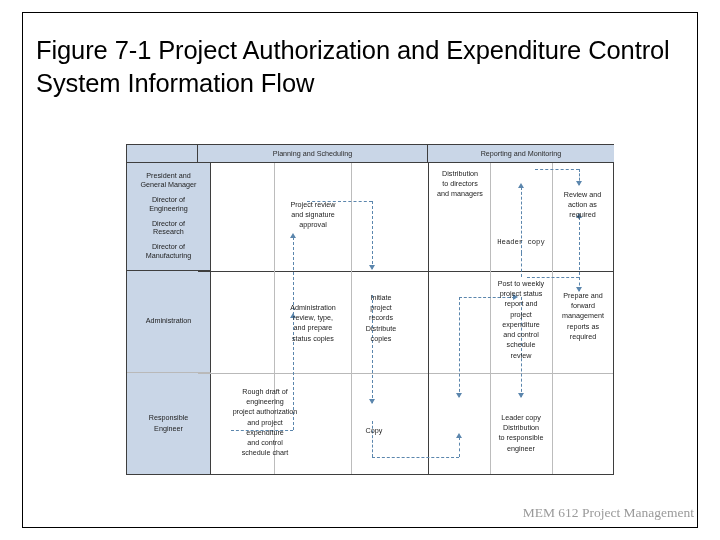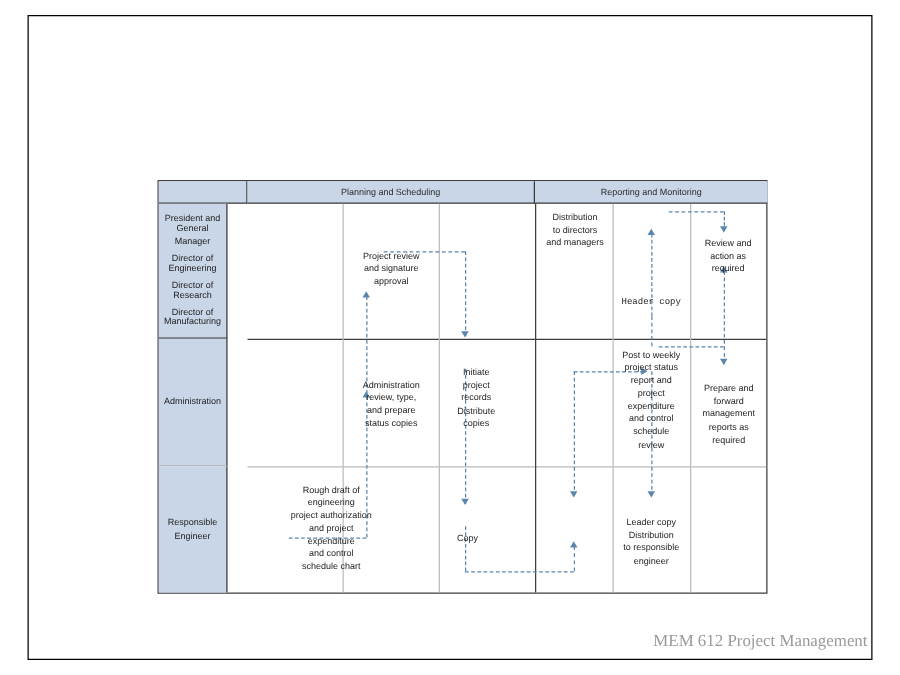--- a/index.html
+++ b/index.html
@@ -50,21 +50,21 @@
     display:flex;align-items:center;justify-content:center;
     font-size:7.2px;color:#2b2b2b;
     border-bottom:1px solid #3e3e3e;
     white-space:nowrap;
   }
   .hdr-corner{left:0;width:71px;border-right:1px solid #3e3e3e;}
   .hdr-plan{left:71px;width:230px;border-right:1px solid #3e3e3e;}
   .hdr-rep{left:301px;width:186px;}
 
   .lane{
-    position:absolute;left:0;width:55px;
+    position:absolute;left:0;width:84px;
     background:#c9d6e7;
     box-sizing:border-box;
     border-right:1px solid #3e3e3e;
     display:flex;flex-direction:column;
     align-items:center;justify-content:center;
     font-size:7.2px;color:#1d1d1d;text-align:center;line-height:1.45;
   }
   .lane span{display:block;}
   .lane-1{top:18px;height:108px;border-bottom:1px solid #3e3e3e;justify-content:space-evenly;padding:4px 0;}
   .lane-2{top:126px;height:102px;border-bottom:1px solid #b9b9b9;}
@@ -115,20 +115,21 @@
     border-left:5px solid #5b86ad;
   }
 </style>
 </head>
 <body>
 
 <div id="slide">
 
   <div id="slide-frame"></div>
 
+  <div id="title">Figure 7-1 Project Authorization and Expenditure Control System Information Flow</div>
 
   <div id="diagram">
 
     <div class="hdr-row">
       <div class="hdr-cell hdr-corner"></div>
       <div class="hdr-cell hdr-rep">Reporting and Monitoring</div>
       <div class="hdr-cell hdr-plan">Planning and Scheduling</div>
     </div>
 
     <div class="lane lane-1">
@@ -242,21 +243,21 @@
       <span>Post to weekly</span>
       <span>project status</span>
       <span>report and</span>
       <span>project</span>
       <span>expenditure</span>
       <span>and control</span>
       <span>schedule</span>
       <span>review</span>
     </div>
 
-    <div class="node" style="left:428px;top:146px;width:56px;margin-top:15px;">
+    <div class="node" style="left:428px;top:146px;width:56px;">
       <span>Prepare and</span>
       <span>forward</span>
       <span>management</span>
       <span>reports as</span>
       <span>required</span>
     </div>
 
     <div class="node" style="left:72px;top:242px;width:76px;margin-left:28px;">
       <span>Rough draft of</span>
       <span>engineering</span>

